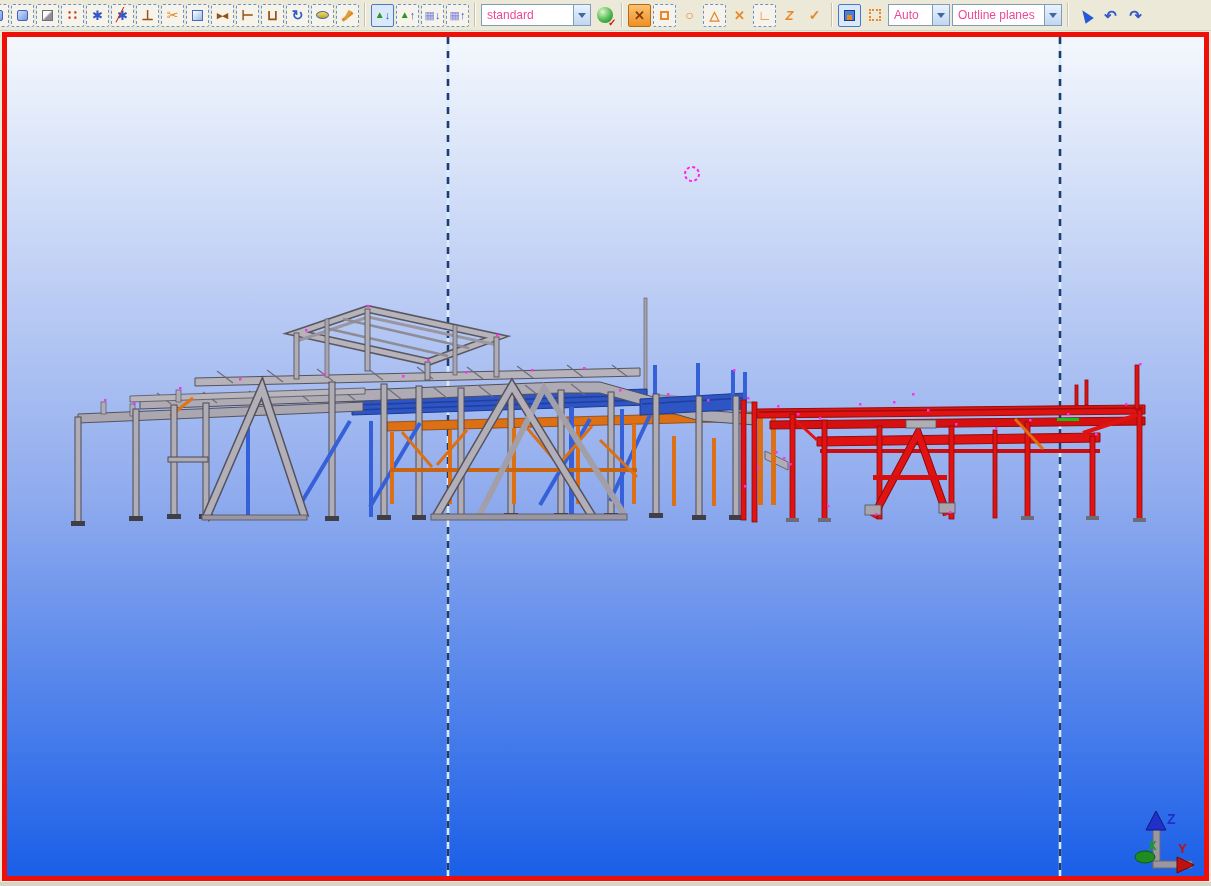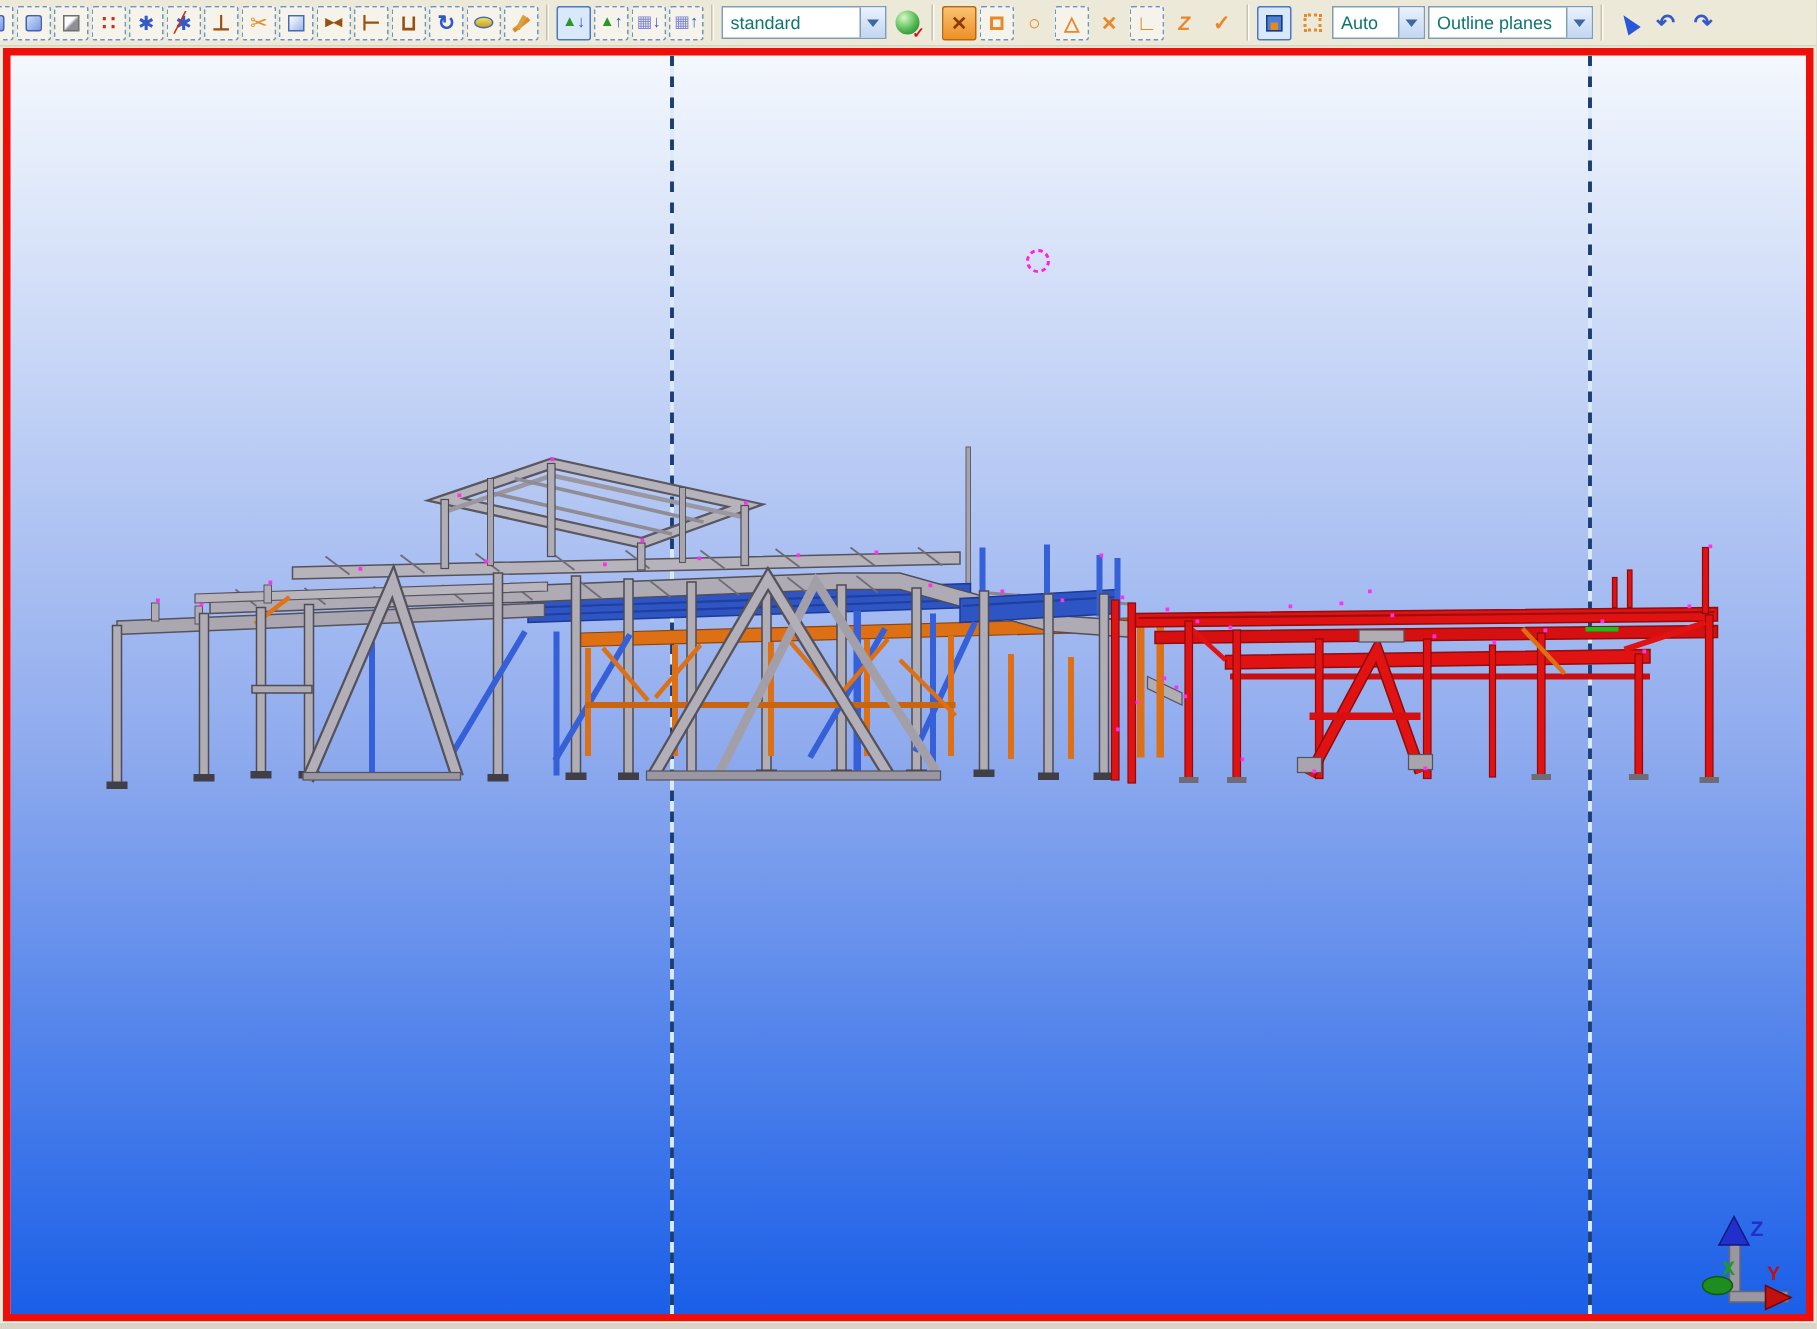--- a/index.html
+++ b/index.html
@@ -41,21 +41,21 @@
   .sqio{position:relative;width:11px;height:11px;background:#4a80d8;border:1px solid #1c3c80;}
   .sqio .inner{position:absolute;left:2px;top:4px;width:5px;height:5px;background:#e88820;}
   .sqdot{width:12px;height:12px;border:2px dotted #e8882a;}
   .globe{position:relative;width:16px;height:16px;border-radius:50%;
        background:radial-gradient(circle at 35% 30%,#d8f8c8,#50b850 55%,#1e7820);}
   .gcheck{position:absolute;right:-4px;bottom:-5px;font-size:10px;font-weight:bold;color:#d41010;}
   .slash{position:absolute;left:4px;top:3px;}
   .cursorArrow{width:0;height:0;border-left:5px solid transparent;border-right:5px solid transparent;
        border-bottom:13px solid #2858d8;transform:rotate(-35deg);}
   .combo{flex:0 0 auto;height:22px;background:#fff;border:1px solid #7f9db9;
-       display:flex;align-items:stretch;font-size:12px;color:#0f766e;}
+       display:flex;align-items:stretch;font-size:12px;color:#ec4899;}
   .combo .val{flex:1;display:flex;align-items:center;padding:0 5px;white-space:nowrap;overflow:hidden;}
   .combo .btn{width:17px;background:linear-gradient(#eaf2fd,#c2d6f2);border-left:1px solid #7f9db9;
        display:flex;align-items:center;justify-content:center;}
   .chev{width:0;height:0;border-left:4px solid transparent;border-right:4px solid transparent;
        border-top:5px solid #3c6aa0;}
   .w110{width:110px}.w62{width:62px}
   
   .viewport{position:absolute;left:2px;top:32px;width:1207px;height:849px;
        border:5px solid #ee0f08;background:linear-gradient(#f4f8fd,#8fabee 55%,#1a5fe8);}
   .viewport svg{display:block;width:100%;height:100%;}

